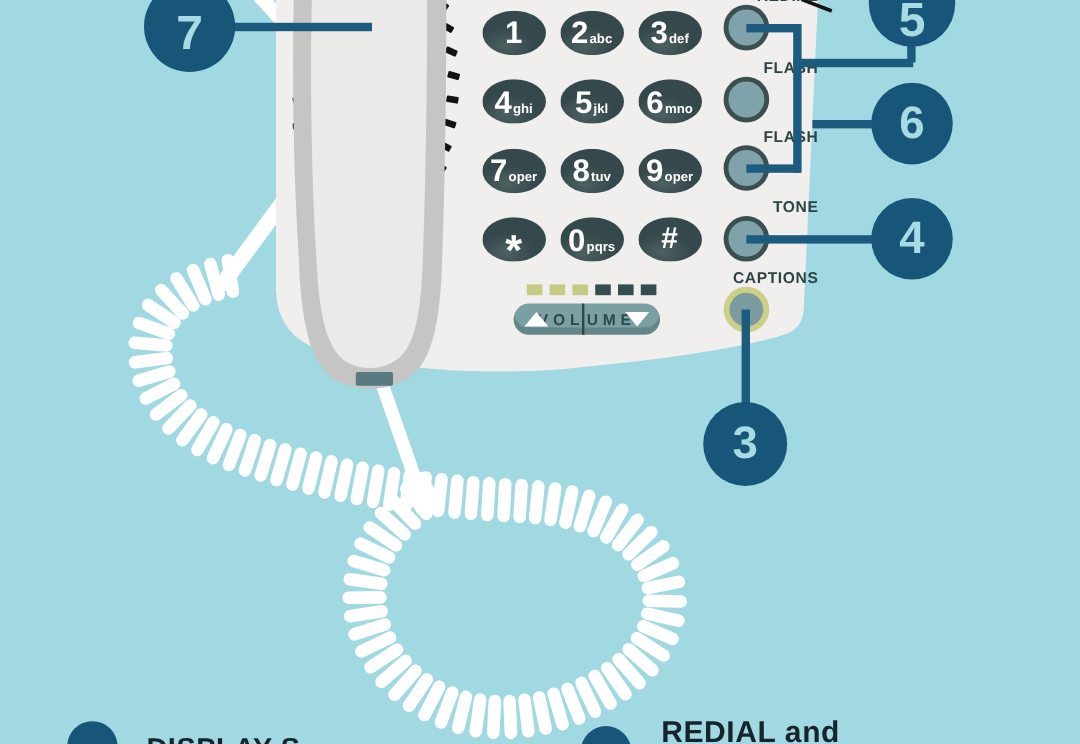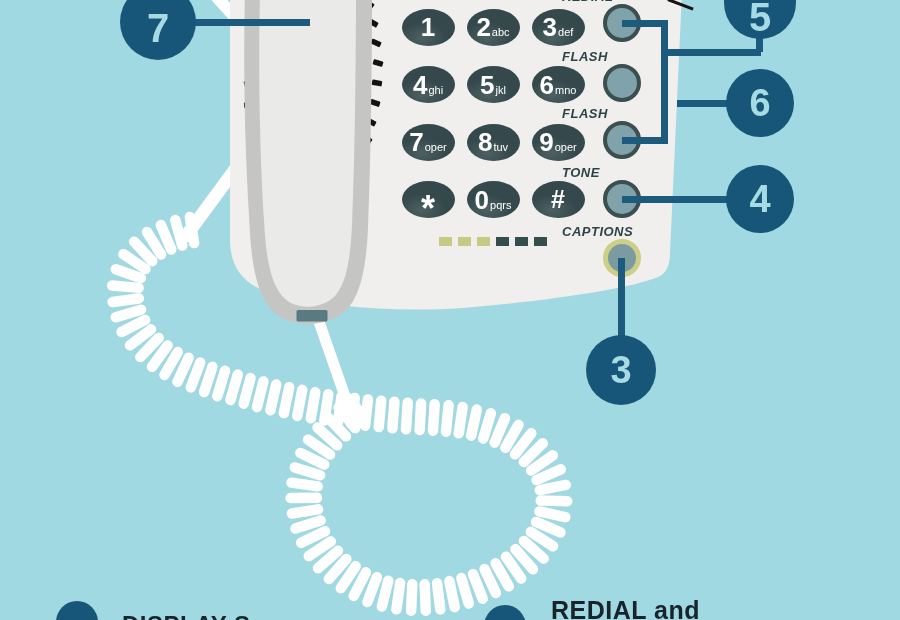--- a/index.html
+++ b/index.html
@@ -17,28 +17,28 @@
   .callout span{line-height:1;}
 
   
   .key{position:absolute;width:53px;height:37px;border-radius:50%;
     background:radial-gradient(60% 55% at 38% 78%, var(--key-highlight,#4d6062) 0%, rgba(77,96,98,0) 75%), var(--key,#35494c);
     display:flex;align-items:center;justify-content:center;color:#fff;}
   .key .pair{display:flex;align-items:baseline;}
   .key .digit{font-size:26px;font-weight:bold;line-height:1;}
   .key .digit.star{font-size:36px;transform:translateY(9px);}
   .key .digit.hash{font-size:25px;}
-  .key .letters{font-size:11px;font-weight:normal;margin-left:1px;}
+  .key .letters{font-size:11px;font-weight:bold;margin-left:1px;}
 
   
   .sbtn{position:absolute;box-sizing:border-box;width:38px;height:38px;border-radius:50%;
     background:var(--side-button,#7fa2ab);border:4px solid var(--side-ring,#3a4f4e);}
   .sbtn.captions{border:5px solid var(--captions-ring,#cdcf86);background:var(--captions-fill,#7c9ba0);}
-  .slabel{position:absolute;width:120px;left:562px;text-align:left;
-    font-size:13px;font-weight:bold;letter-spacing:0.5px;color:var(--label,#2d4445);font-style:italic;}
+  .slabel{position:absolute;width:120px;left:562px;text-align:right;
+    font-size:13px;font-weight:bold;letter-spacing:0.5px;color:var(--label,#2d4445);}
 
   
   .vsq{position:absolute;width:13px;height:9px;top:237px;}
   .pill{position:absolute;left:428px;top:253px;width:122px;height:26px;border-radius:13px;
     background:var(--pill,#7ba0a3);box-shadow:inset 0 -6px 0 rgba(30,55,58,.25);
     display:flex;align-items:center;justify-content:center;}
   .pill .vtext{display:flex;align-items:center;font-size:13px;font-weight:bold;
     letter-spacing:4px;color:var(--pill-text,#2e4749);}
   .vbar{width:2px;height:26px;background:var(--pill-text,#2e4749);margin:0 2px 0 -2px;}
   .tri{position:absolute;width:0;height:0;top:7px;}
@@ -254,20 +254,29 @@
   <div class="slabel" style="top:224px;">CAPTIONS</div>
   <div class="sbtn captions" style="left:603px;top:239px;"></div>
 
   <div class="vsq" style="left:439px;background:var(--khaki,#c6ca84);"></div>
   <div class="vsq" style="left:458px;background:var(--khaki,#c6ca84);"></div>
   <div class="vsq" style="left:477px;background:var(--khaki,#c6ca84);"></div>
   <div class="vsq" style="left:496px;background:var(--dark-square,#344e4d);"></div>
   <div class="vsq" style="left:515px;background:var(--dark-square,#344e4d);"></div>
   <div class="vsq" style="left:534px;background:var(--dark-square,#344e4d);"></div>
 
+  <div class="pill">
+    <span class="tri up"></span>
+    <span class="vtext">
+      <span>VOL</span>
+      <span class="vbar"></span>
+      <span>UME</span>
+    </span>
+    <span class="tri down"></span>
+  </div>
 
   <div class="cline" style="left:160px;top:18.5px;width:150px;height:7px;"></div>
   <div class="cline" style="left:622px;top:19.5px;width:45px;height:7px;"></div>
   <div class="cline" style="left:660.5px;top:19.5px;width:7px;height:124px;"></div>
   <div class="cline" style="left:622px;top:136.5px;width:45px;height:7px;"></div>
   <div class="cline" style="left:660.5px;top:48.5px;width:100px;height:7px;"></div>
   <div class="cline" style="left:755.5px;top:26px;width:7px;height:26px;"></div>
   <div class="cline" style="left:677px;top:99.5px;width:53px;height:7px;"></div>
   <div class="cline" style="left:622px;top:195.5px;width:108px;height:7px;"></div>
   <div class="cline" style="left:618px;top:258px;width:7px;height:82px;"></div>

